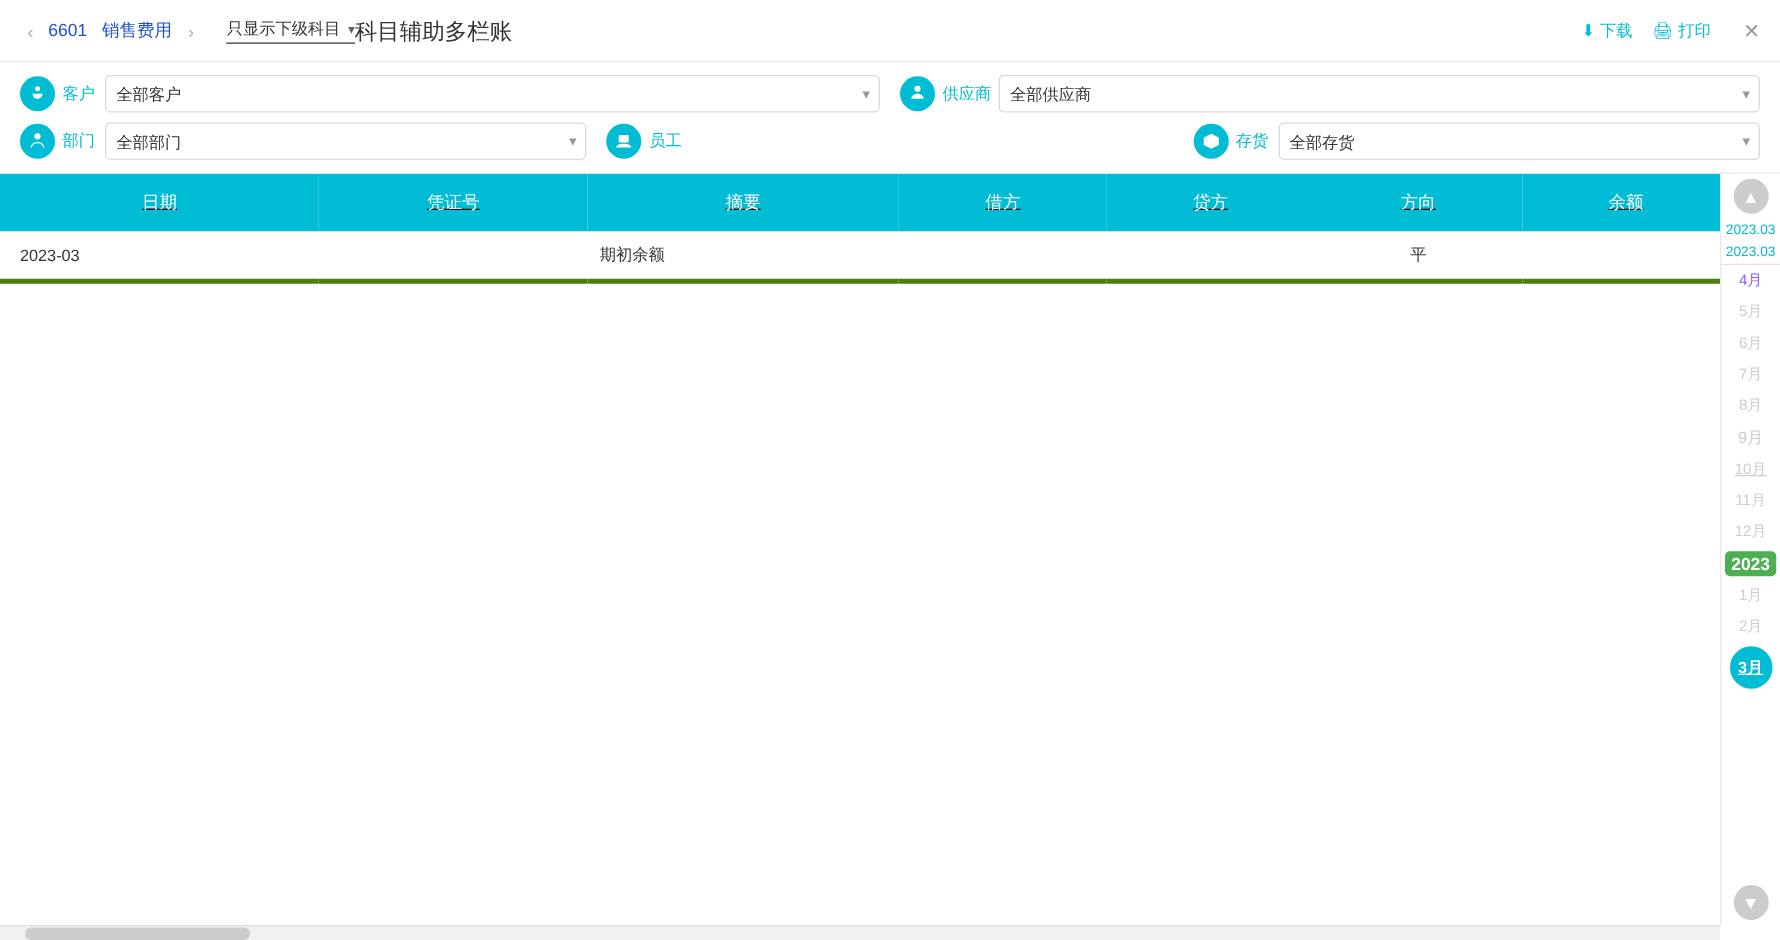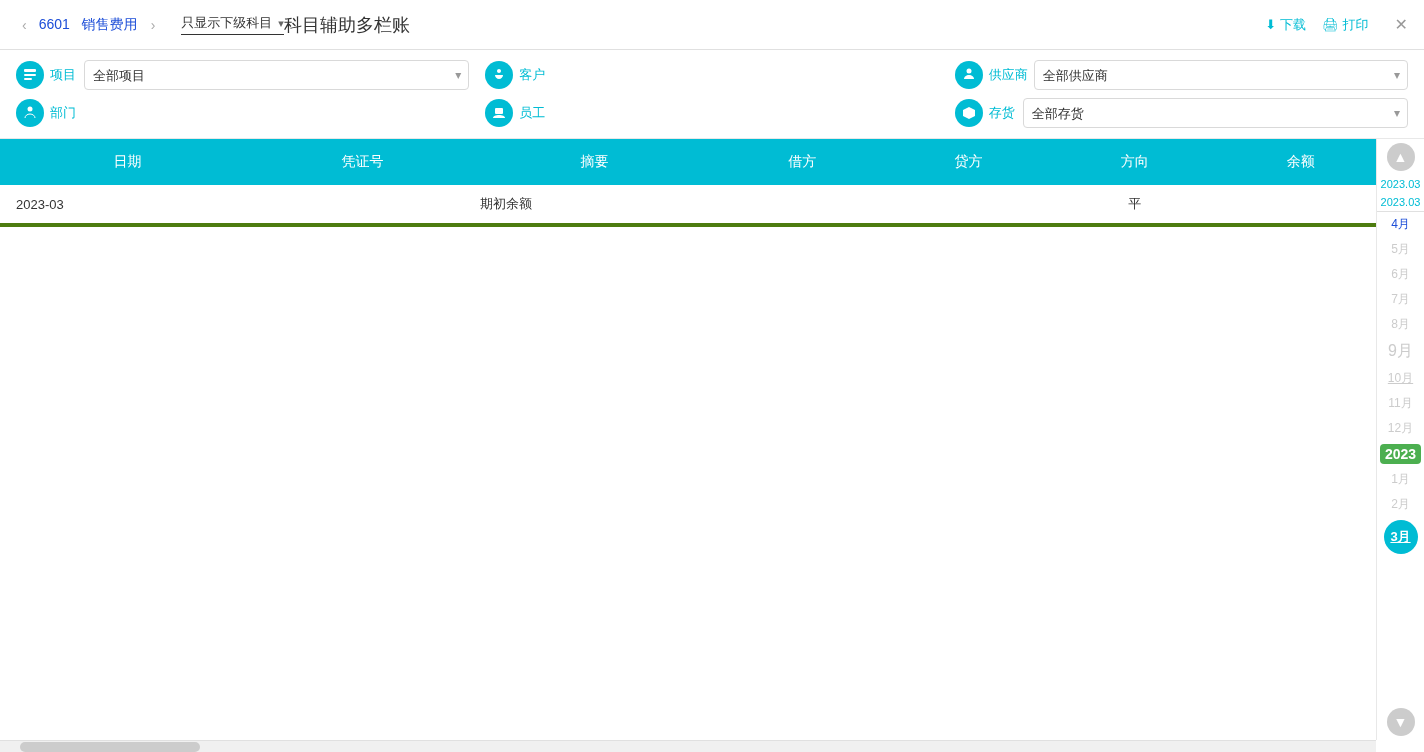--- a/index.html
+++ b/index.html
@@ -151,20 +151,21 @@
       overflow: auto;
       position: relative;
       padding-right: 40px;
     }
     table {
       width: 100%;
       border-collapse: collapse;
     }
     thead tr {
       background: #00bcd4;
+      text-decoration: underline;
     }
     thead th {
       color: white;
       font-size: 14px;
       font-weight: 500;
       padding: 14px 10px;
       text-align: center;
       border: none;
     }
     tbody tr {
@@ -260,44 +261,34 @@
         <span>打印</span>
       </div>
       <span class="close-btn">✕</span>
     </div>
   </div>
 
   <div class="filter-area">
 
     <div class="filter-row">
 
-      <div class="filter-item">
-        <div class="filter-icon">
-          <svg width="16" height="16" viewBox="0 0 16 16" fill="white">
-            <rect x="2" y="2" width="12" height="3" rx="1"></rect>
-            <rect x="2" y="7" width="12" height="2" rx="1"></rect>
-            <rect x="2" y="11" width="8" height="2" rx="1"></rect>
-          </svg>
-        </div>
-        <span class="filter-label">项目</span>
-        <div class="filter-select-wrapper">
-          <select>
-            <option>全部项目</option>
-          </select>
-        </div>
-      </div>
 
       <div class="filter-item">
         <div class="filter-icon">
           <svg width="16" height="16" viewBox="0 0 16 16" fill="white">
             <path d="M8 2C9.1 2 10 2.9 10 4C10 5.1 9.1 6 8 6C6.9 6 6 5.1 6 4C6 2.9 6.9 2 8 2Z"></path>
             <path d="M4 8H12C12 10.2 10.2 12 8 12C5.8 12 4 10.2 4 8Z"></path>
           </svg>
         </div>
         <span class="filter-label">客户</span>
+        <div class="filter-select-wrapper">
+          <select>
+            <option>全部客户</option>
+          </select>
+        </div>
       </div>
 
       <div class="filter-item">
         <div class="filter-icon">
           <svg width="16" height="16" viewBox="0 0 16 16" fill="white">
             <circle cx="8" cy="4" r="2.5"></circle>
             <path d="M3 12C3 9.8 5.2 8 8 8C10.8 8 13 9.8 13 12"></path>
           </svg>
         </div>
         <span class="filter-label">供应商</span>
@@ -312,20 +303,25 @@
     <div class="filter-row">
 
       <div class="filter-item">
         <div class="filter-icon">
           <svg width="16" height="16" viewBox="0 0 16 16" fill="white">
             <circle cx="8" cy="4" r="2.5"></circle>
             <path d="M3 13C3 10.8 5.2 9 8 9C10.8 9 13 10.8 13 13" stroke="white" stroke-width="1" fill="none"></path>
           </svg>
         </div>
         <span class="filter-label">部门</span>
+        <div class="filter-select-wrapper">
+          <select>
+            <option>全部部门</option>
+          </select>
+        </div>
       </div>
 
       <div class="filter-item">
         <div class="filter-icon">
           <svg width="16" height="16" viewBox="0 0 16 16" fill="white">
             <rect x="4" y="3" width="8" height="6" rx="1"></rect>
             <path d="M2 13C2 11 4.7 10 8 10C11.3 10 14 11 14 13"></path>
           </svg>
         </div>
         <span class="filter-label">员工</span>
@@ -373,26 +369,26 @@
           </tr>
         </tbody>
       </table>
 
       <div class="side-timeline">
         <div class="timeline-up">▲</div>
         <div class="timeline-items">
 
           <div style="font-size:11px; color:#00bcd4; padding:3px 0; cursor:pointer; text-align:center; width:100%;">2023.03</div>
           <div style="font-size:11px; color:#00bcd4; padding:3px 0; cursor:pointer; text-align:center; width:100%; border-bottom:1px solid #e0e0e0;">2023.03</div>
-          <div style="font-size:12px; color:#1d4ed8; padding:4px 0; cursor:pointer; text-align:center;">4月</div>
+          <div style="font-size:12px; color:#8b5cf6; padding:4px 0; cursor:pointer; text-align:center;">4月</div>
           <div style="font-size:12px; color:#ccc; padding:4px 0; cursor:pointer; text-align:center;">5月</div>
           <div style="font-size:12px; color:#ccc; padding:4px 0; cursor:pointer; text-align:center;">6月</div>
           <div style="font-size:12px; color:#ccc; padding:4px 0; cursor:pointer; text-align:center;">7月</div>
           <div style="font-size:12px; color:#ccc; padding:4px 0; cursor:pointer; text-align:center;">8月</div>
-          <div style="font-size:16px; color:#ccc; padding:4px 0; cursor:pointer; text-align:center;">9月</div>
+          <div style="font-size:13px; color:#ccc; padding:4px 0; cursor:pointer; text-align:center;">9月</div>
           <div style="font-size:12px; color:#ccc; padding:4px 0; cursor:pointer; text-align:center;text-decoration:underline;">10月</div>
           <div style="font-size:12px; color:#ccc; padding:4px 0; cursor:pointer; text-align:center;">11月</div>
           <div style="font-size:12px; color:#ccc; padding:4px 0; cursor:pointer; text-align:center;">12月</div>
           <div style="font-size:14px; color:white; background:#4caf50; border-radius:4px; padding:2px 5px; margin:3px auto; cursor:pointer; text-align:right; font-weight:bold;">2023</div>
           <div style="font-size:12px; color:#ccc; padding:4px 0; cursor:pointer; text-align:center;">1月</div>
           <div style="font-size:12px; color:#ccc; padding:4px 0; cursor:pointer; text-align:center;">2月</div>
           <div style="display:flex; align-items:center; justify-content:center; width:34px; height:34px; border-radius:50%; background:#00bcd4; color:white; font-size:13px; font-weight:bold; margin:3px auto; cursor:pointer;text-decoration:underline;">3月</div>
         </div>
         <div class="timeline-down">▼</div>
       </div>

